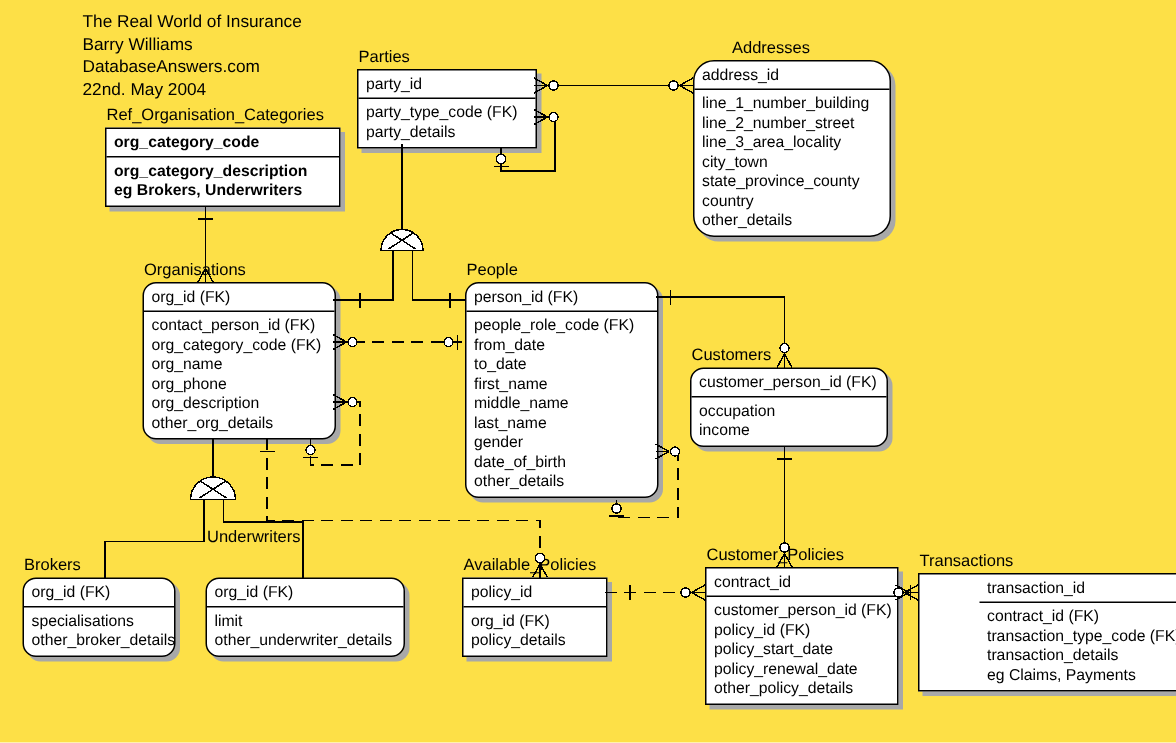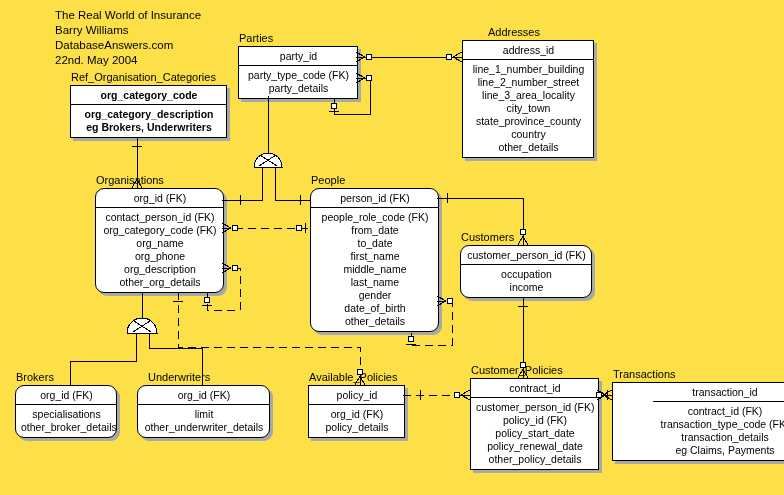--- a/index.html
+++ b/index.html
@@ -1,21 +1,21 @@
 <!DOCTYPE html>
 <html><head>
 <meta charset="utf-8">
 <style>
   html,body{margin:0;padding:0;background:#fff;}
   #stage{position:relative;width:784px;height:495px;background:#fde047;overflow:hidden;
          font-family:"Liberation Sans",sans-serif;color:#000;}
   #title-block{position:absolute;left:55px;top:8px;font-size:11.5px;line-height:15px;white-space:pre;}
   .entity-label{position:absolute;font-size:11px;white-space:nowrap;z-index:2;}
   .entity{position:absolute;background:#fff;border:1px solid #000;z-index:2;
-          box-shadow:3px 3px 0 0 #a8a8a8;text-align:center;}
+          box-shadow:3px 3px 0 0 #a8a8a8;}
   .entity.rounded{border-radius:9px;}
   .pk-section{border-bottom:1px solid #000;padding:3px 4px 2px 5px;}
   .attr-section{padding:3px 4px 3px 5px;}
   .row{font-size:10.5px;line-height:13px;white-space:nowrap;}
   #connector-layer{position:absolute;left:0;top:0;z-index:3;pointer-events:none;}
   #connector-layer line,#connector-layer polyline,#connector-layer path{
       stroke:#000;stroke-width:1;fill:none;}
   #connector-layer circle{stroke:#000;stroke-width:1;fill:#fff;}
   #connector-layer path.dome{fill:#fff;}
 </style>
@@ -29,21 +29,21 @@
       <div class="entity" style="left: 238px; top: 46px; width: 118px;">
         <div class="pk-section">
           <div class="row">party_id</div>
         </div>
         <div class="attr-section">
           <div class="row">party_type_code (FK)</div>
           <div class="row">party_details</div>
         </div>
       </div>
       <div class="entity-label" style="left: 463px; top: 26px; margin-left: 25px;">Addresses</div>
-      <div class="entity" style="left: 462px; top: 40px; width: 130px;">
+      <div class="entity" style="left: 462px; top: 40px; width: 130px; border-radius: 14px;">
         <div class="pk-section">
           <div class="row">address_id</div>
         </div>
         <div class="attr-section">
           <div class="row">line_1_number_building</div>
           <div class="row">line_2_number_street</div>
           <div class="row">line_3_area_locality</div>
           <div class="row">city_town</div>
           <div class="row">state_province_county</div>
           <div class="row">country</div>
@@ -104,21 +104,21 @@
       <div class="entity-label" style="left: 16px; top: 371px;">Brokers</div>
       <div class="entity rounded" style="left: 15px; top: 385px; width: 100px;">
         <div class="pk-section">
           <div class="row">org_id (FK)</div>
         </div>
         <div class="attr-section">
           <div class="row">specialisations</div>
           <div class="row">other_broker_details</div>
         </div>
       </div>
-      <div class="entity-label" style="left: 138px; top: 371px; padding-left: 10px;">Underwriters</div>
+      <div class="entity-label" style="left: 138px; top: 352px;">Underwriters</div>
       <div class="entity rounded" style="left: 137px; top: 385px; width: 131px;">
         <div class="pk-section">
           <div class="row">org_id (FK)</div>
         </div>
         <div class="attr-section">
           <div class="row">limit</div>
           <div class="row">other_underwriter_details</div>
         </div>
       </div>
       <div class="entity-label" style="left: 309px; top: 371px;">Available_Policies</div>

